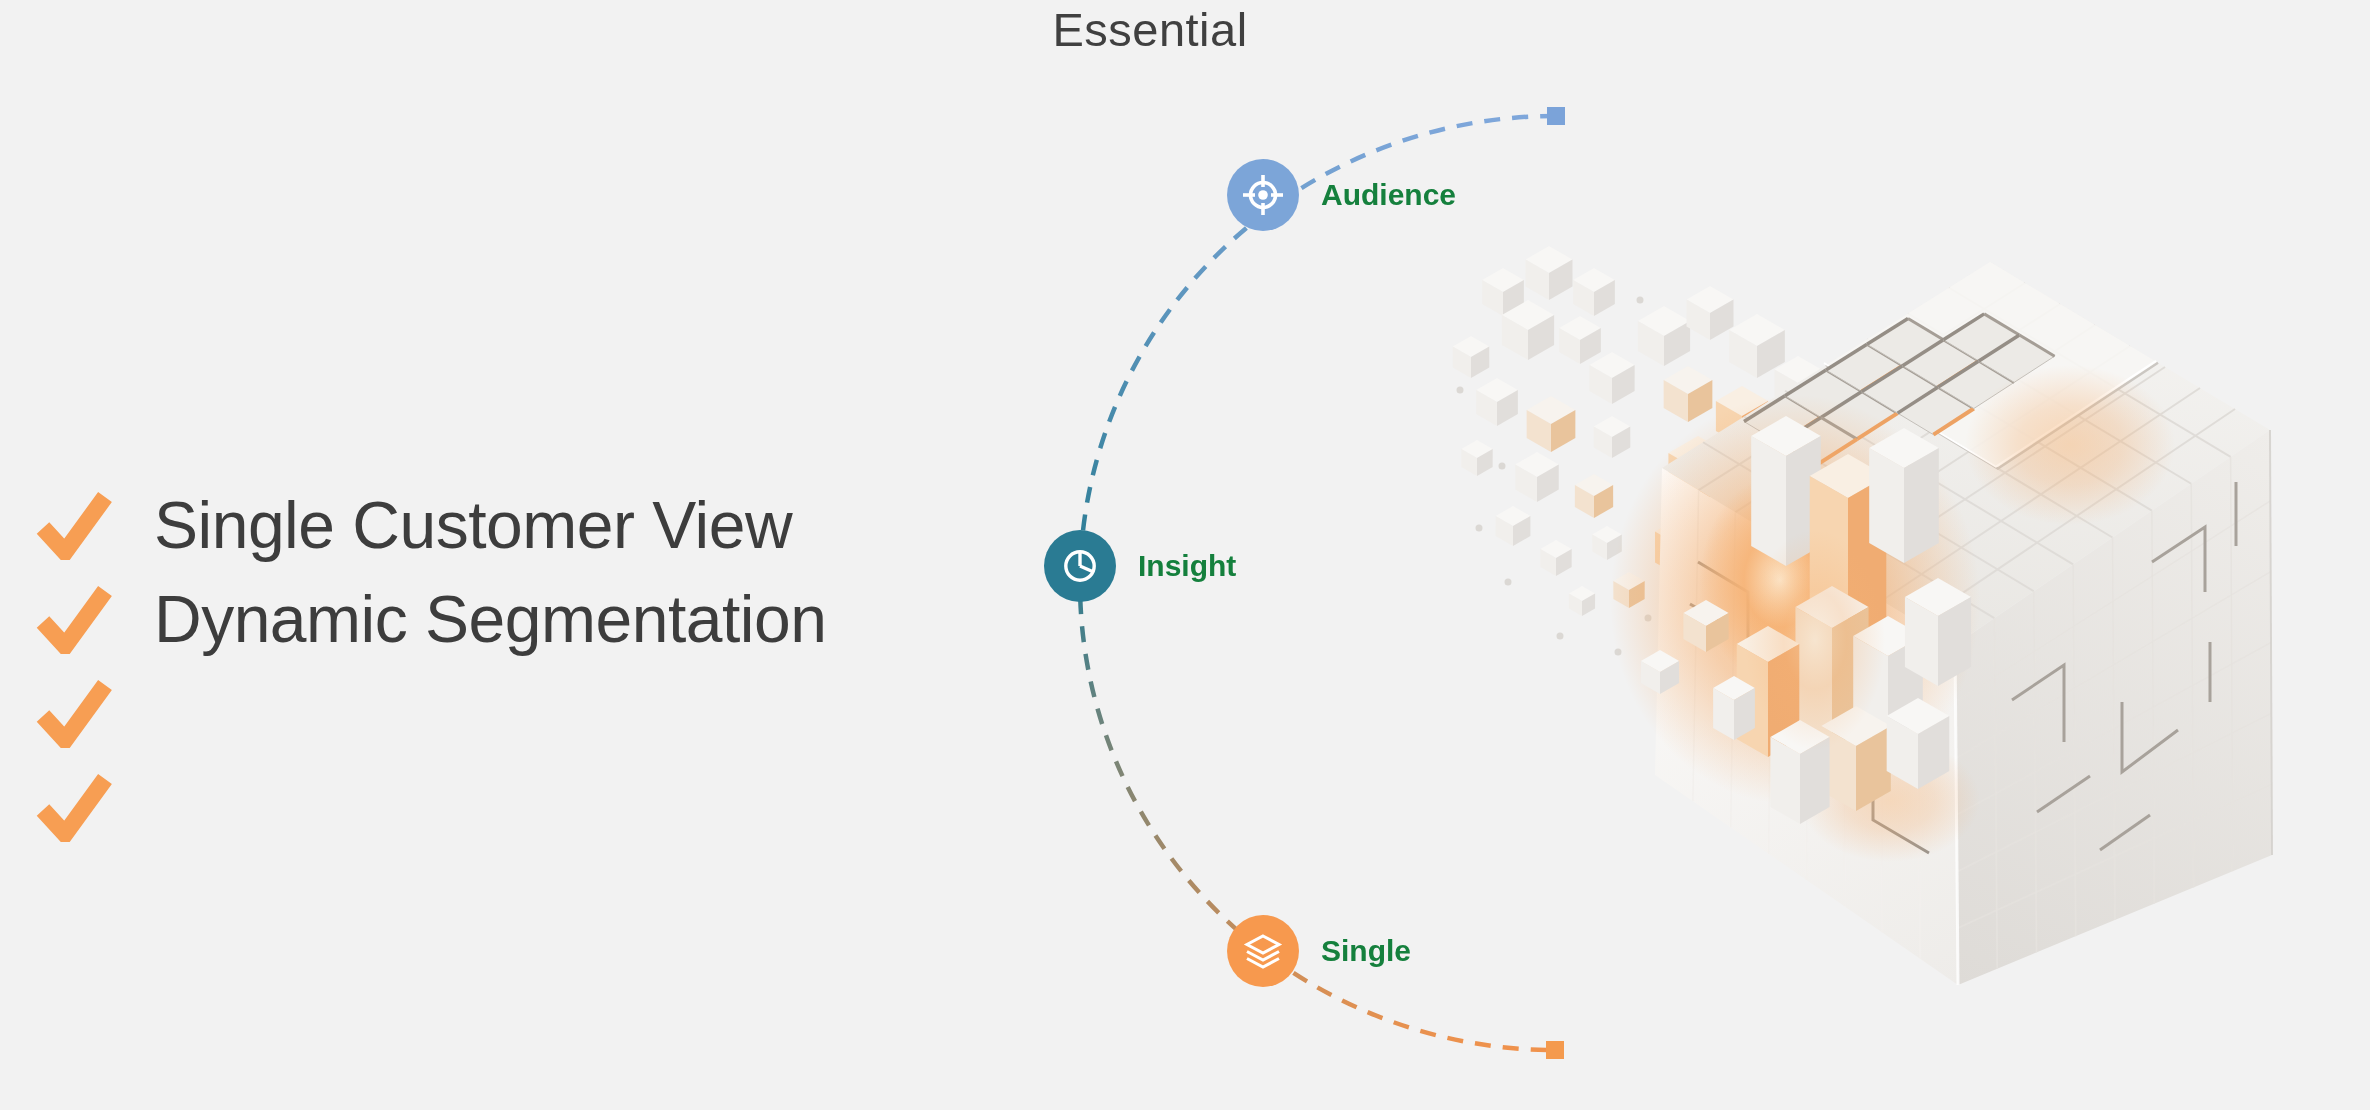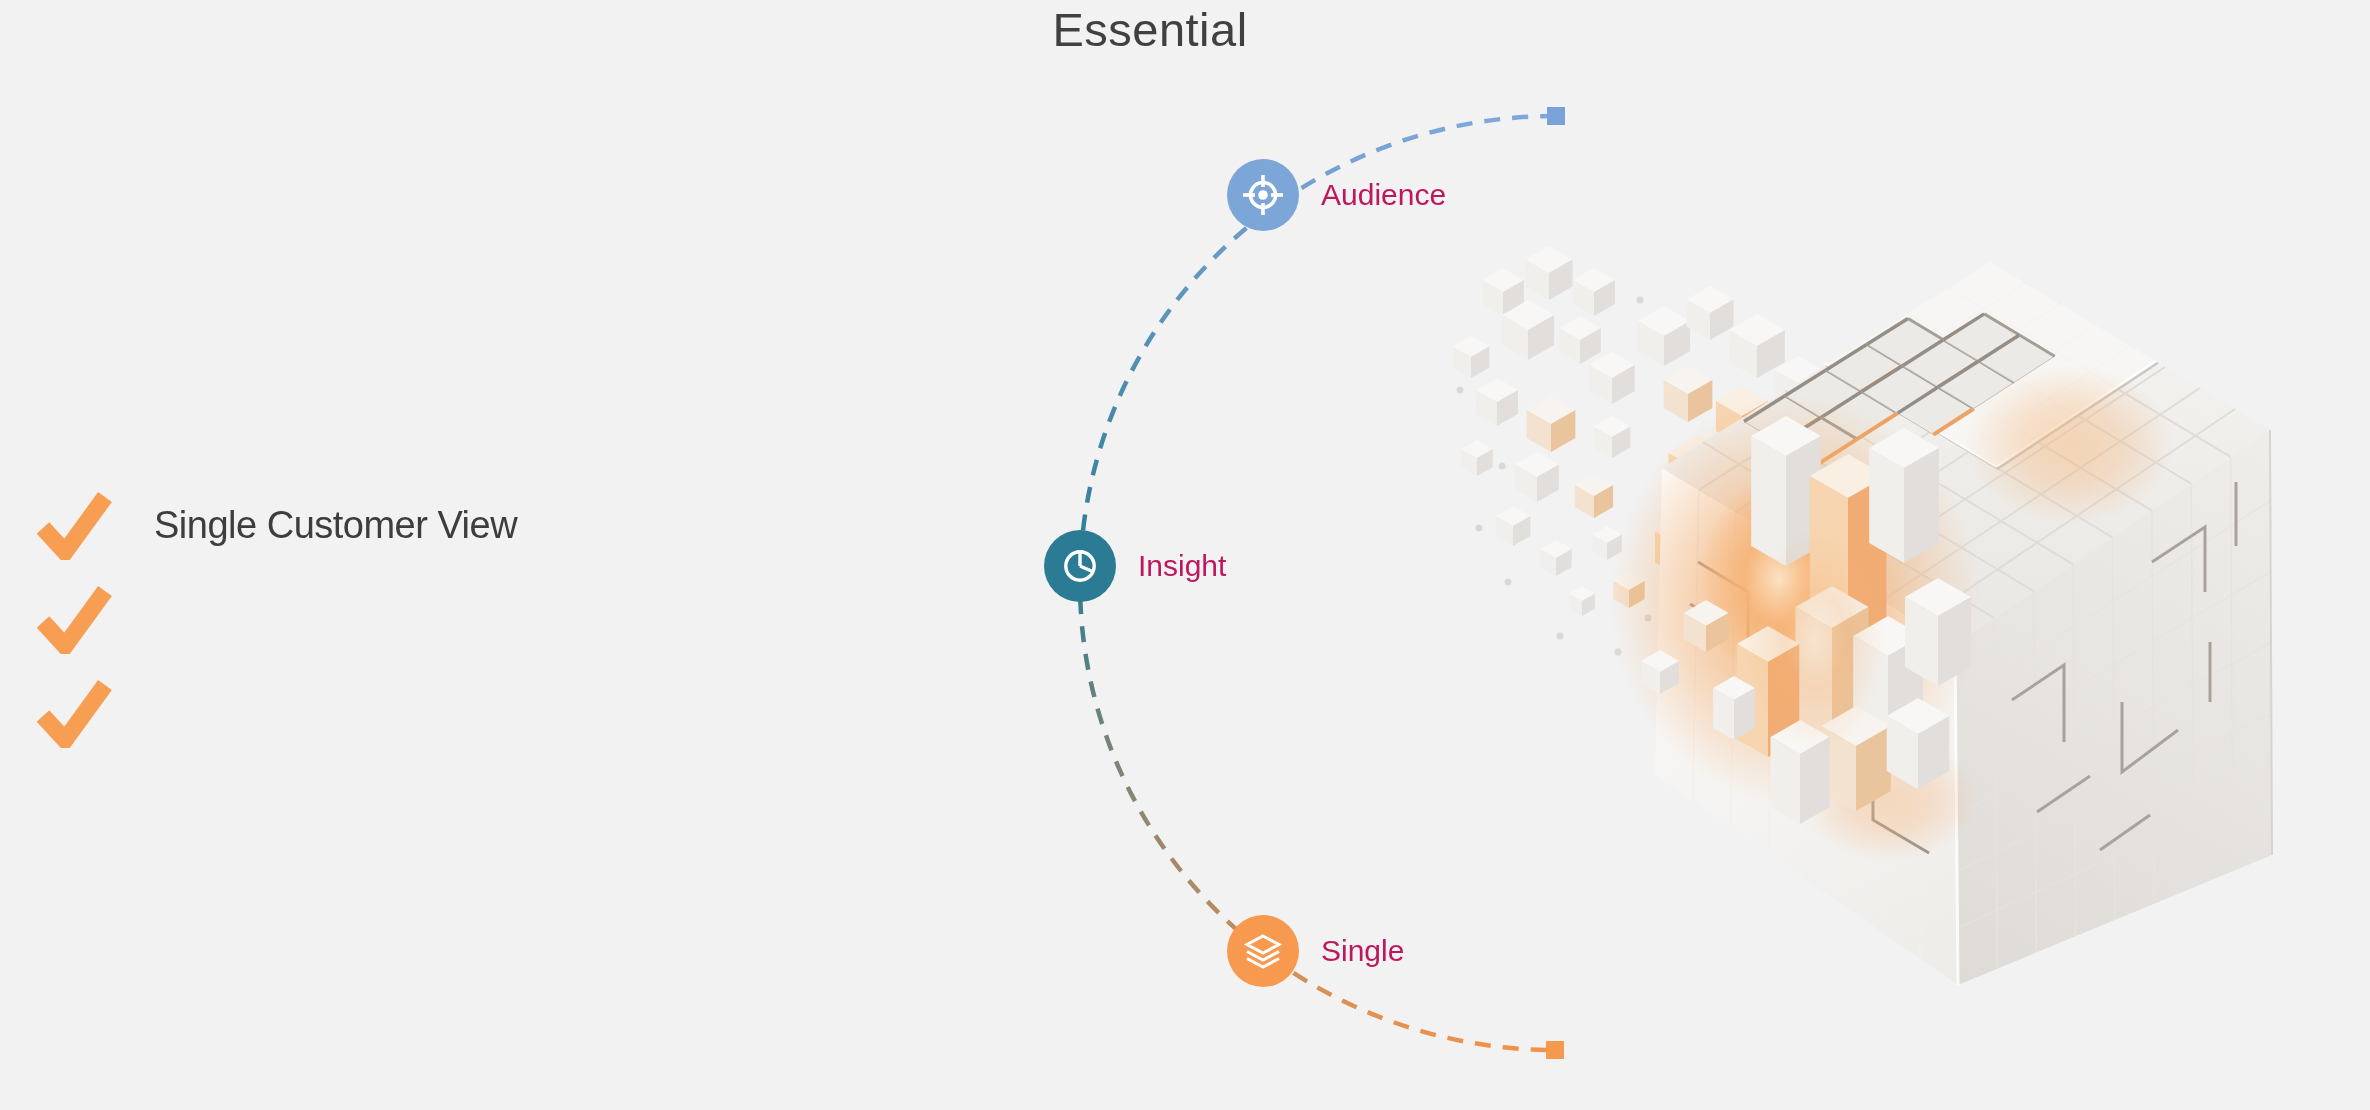--- a/index.html
+++ b/index.html
@@ -11,32 +11,32 @@
   .page-title{
     position:absolute;left:1150px;top:2px;transform:translateX(-50%);
     font-size:47px;color:#404040;letter-spacing:.5px;white-space:nowrap;
   }
 
   .checklist{position:absolute;left:36px;top:478px;}
   .feature-row{display:flex;align-items:center;height:94px;}
   .check-icon{width:76px;height:70px;flex:0 0 76px;}
   .check-icon path{stroke:#F79E53;}
   .feature-label{
-    margin-left:42px;font-size:38px;color:#3D3D3D;letter-spacing:-0.5px;white-space:nowrap;
+    margin-left:42px;font-size:66px;color:#3D3D3D;letter-spacing:-0.5px;white-space:nowrap;
   }
 
   .node{position:absolute;display:flex;align-items:center;}
   .node-circle{
     width:72px;height:72px;border-radius:50%;
     display:flex;align-items:center;justify-content:center;flex:0 0 72px;
   }
   .node-audience .node-circle{background:#7CA5D8;}
   .node-insight  .node-circle{background:#2A7B93;}
   .node-tools    .node-circle{background:#F7994E;}
-  .node-label{margin-left:22px;font-size:30px;font-weight:normal;color:#be185d;white-space:nowrap;}
+  .node-label{margin-left:22px;font-size:30px;font-weight:bold;color:#15803d;white-space:nowrap;}
 
   .node-audience{left:1227px;top:159px;}
   .node-insight {left:1044px;top:530px;}
   .node-tools   {left:1227px;top:915px;}
 </style>
 </head>
 <body>
 
 <div class="canvas">
 
@@ -325,20 +325,26 @@
     <div class="feature-row">
       <svg class="check-icon" viewBox="0 0 76 70">
         <path d="M7 38 L29 62 L69 7" fill="none" stroke-width="17"></path>
       </svg>
       <span class="feature-label">Single Customer View</span>
     </div>
     <div class="feature-row">
       <svg class="check-icon" viewBox="0 0 76 70">
         <path d="M7 38 L29 62 L69 7" fill="none" stroke-width="17"></path>
       </svg>
+      <span class="feature-label">Dynamic Segmentation</span>
+    </div>
+    <div class="feature-row">
+      <svg class="check-icon" viewBox="0 0 76 70">
+        <path d="M7 38 L29 62 L69 7" fill="none" stroke-width="17"></path>
+      </svg>
     </div>
     <div class="feature-row">
       <svg class="check-icon" viewBox="0 0 76 70">
         <path d="M7 38 L29 62 L69 7" fill="none" stroke-width="17"></path>
       </svg>
     </div>
   </div>
 
   <div class="node node-audience">
     <span class="node-circle">

